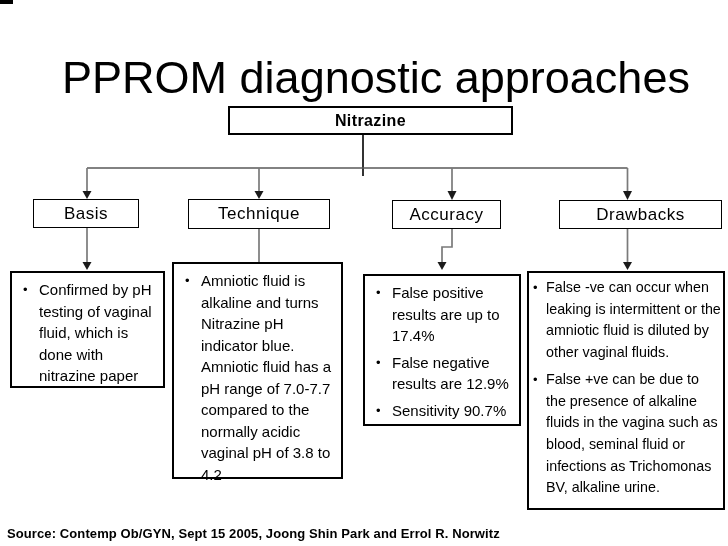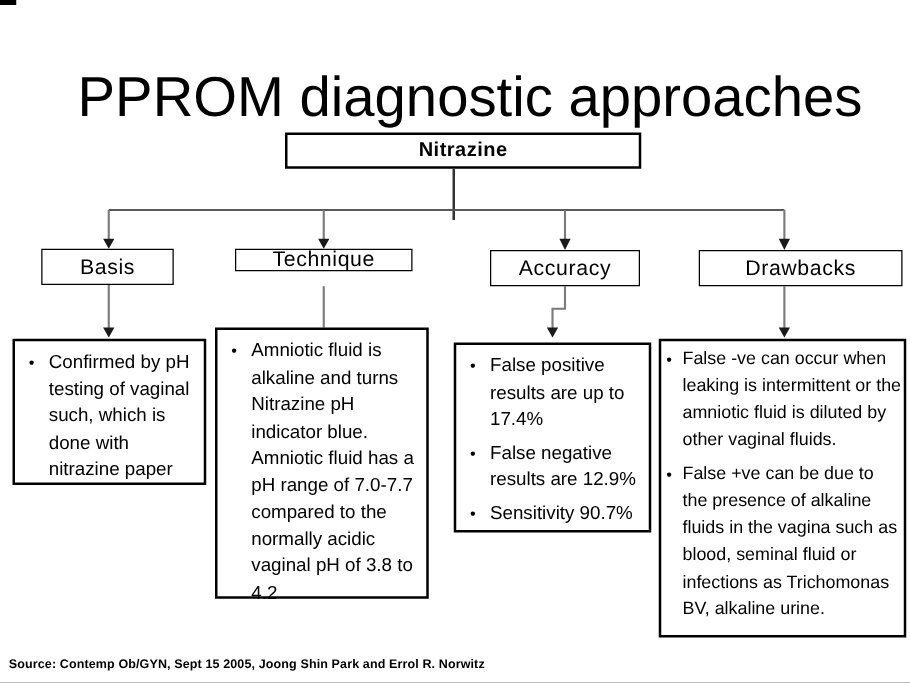--- a/index.html
+++ b/index.html
@@ -30,41 +30,41 @@
     border:2px solid #000;
     box-sizing:border-box;
     display:flex;align-items:center;justify-content:center;
   }
   .root-node{
     left:228px;top:106px;width:285px;height:29px;
     font-weight:bold;font-size:16px;letter-spacing:0.4px;
   }
   .header-box{border-width:1.5px;font-size:17px;letter-spacing:0.5px;}
   .hdr-basis{left:33px;top:199px;width:106px;height:29px;}
-  .hdr-technique{left:188px;top:199px;width:142px;height:18px;}
-  .hdr-accuracy{left:392px;top:200px;width:120px;height:29px;}
+  .hdr-technique{left:188px;top:199px;width:142px;height:30px;}
+  .hdr-accuracy{left:392px;top:200px;width:109px;height:29px;}
   .hdr-drawbacks{left:559px;top:200px;width:163px;height:29px;}
   .content-box{
     position:absolute;background:#fff;border:2px solid #000;box-sizing:border-box;
     font-size:15px;line-height:21.5px;
   }
   .cnt-basis{left:10px;top:271px;width:155px;height:117px;}
   .cnt-technique{left:172px;top:262px;width:171px;height:217px;}
   .cnt-accuracy{left:363px;top:274px;width:158px;height:152px;}
   .cnt-drawbacks{left:527px;top:271px;width:198px;height:239px;font-size:14.3px;line-height:21.7px;}
   .content-box ul{list-style:none;margin:0;padding:6px 2px 4px 8px;}
   .cnt-drawbacks ul{padding:4px 1px 4px 4px;}
   .content-box li{position:relative;padding-left:19px;}
   .content-box li::before{content:"\2022";position:absolute;left:3px;font-size:13px;}
   .cnt-drawbacks li{padding-left:13px;}
   .cnt-drawbacks li::before{left:0px;font-size:13px;}
   .content-box li + li{margin-top:5px;}
   .source-line{
     position:absolute;left:7px;top:526px;
-    font-size:10px;font-weight:bold;letter-spacing:0.1px;
+    font-size:13px;font-weight:bold;letter-spacing:0.1px;
     white-space:nowrap;
   }
 </style>
 </head>
 <body>
 
 <div class="slide">
 
   <div class="corner-artifact"></div>
 
@@ -107,21 +107,21 @@
   </div>
   <div class="box header-box hdr-accuracy">
     <span>Accuracy</span>
   </div>
   <div class="box header-box hdr-drawbacks">
     <span>Drawbacks</span>
   </div>
 
   <div class="content-box cnt-basis">
     <ul>
-        <li>Confirmed by pH testing of vaginal such, which is done with nitrazine paper</li>
+        <li>Confirmed by pH testing of vaginal fluid, which is done with nitrazine paper</li>
       </ul>
   </div>
   <div class="content-box cnt-technique">
     <ul>
         <li>Amniotic fluid is alkaline and turns Nitrazine pH indicator blue. Amniotic fluid has a pH range of 7.0-7.7 compared to the normally acidic vaginal pH of 3.8 to 4.2</li>
       </ul>
   </div>
   <div class="content-box cnt-accuracy">
     <ul>
         <li>False positive results are up to 17.4%</li>

